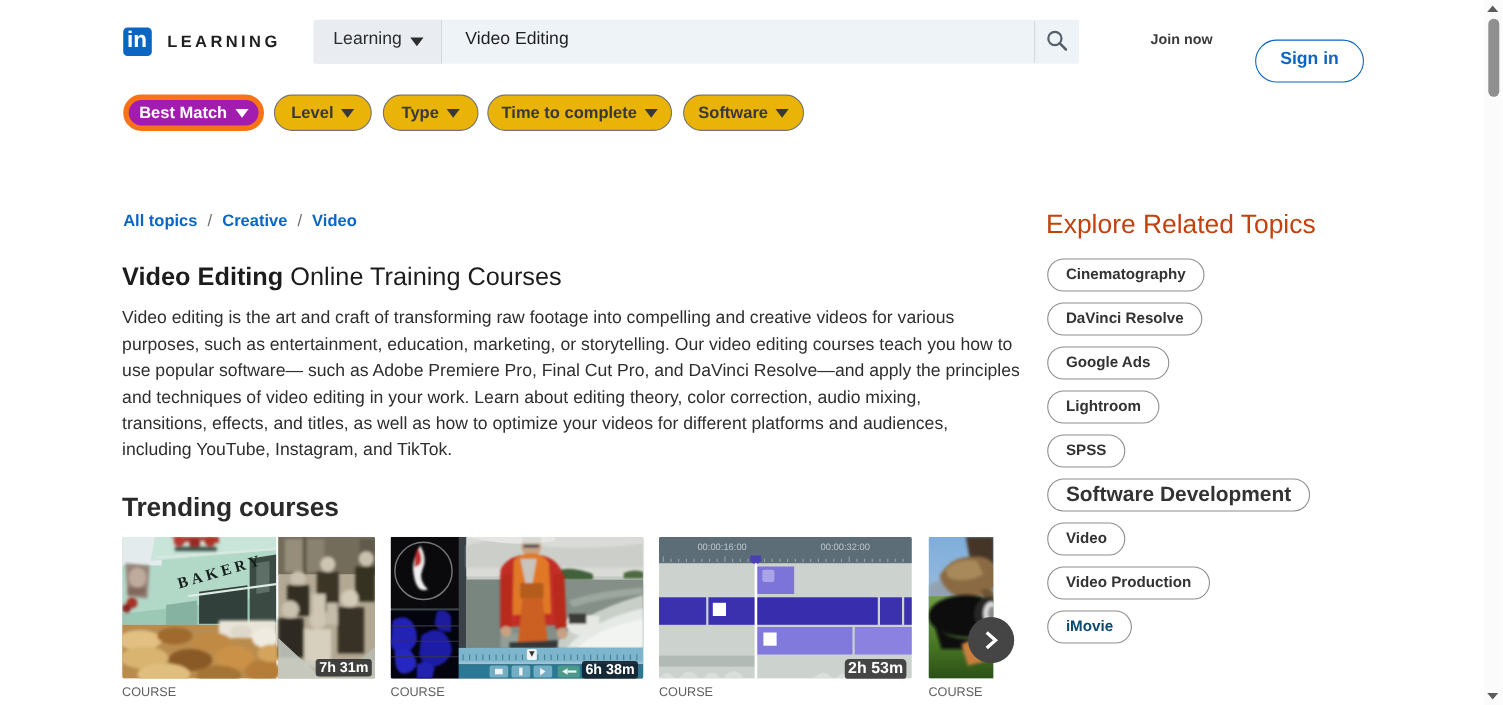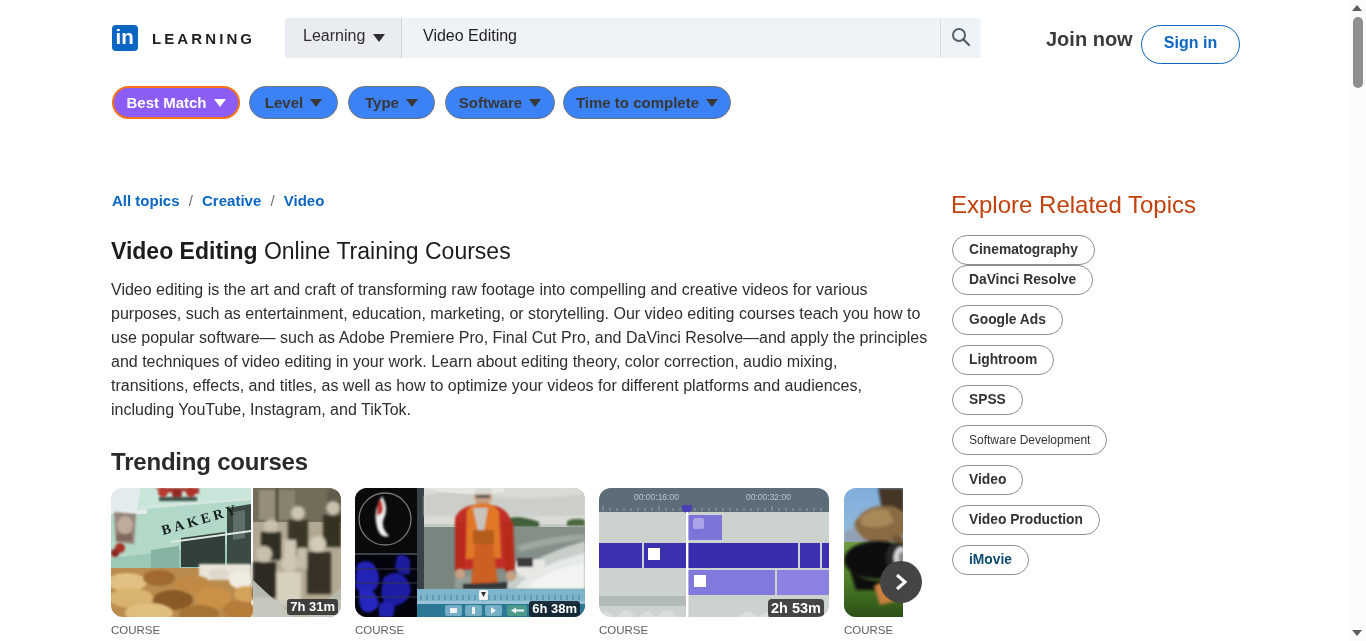--- a/index.html
+++ b/index.html
@@ -5,23 +5,23 @@
   * { margin:0; padding:0; box-sizing:border-box; }
   html,body { width:1366px; height:641px; overflow:hidden; background:#fff;
     font-family:"Liberation Sans", sans-serif; }
   .abs { position:absolute; }
   #page { position:relative; width:1183px; height:641px; }
   .caret { display:inline-block; width:0; height:0; border-left:6px solid transparent;
     border-right:6px solid transparent; border-top:8px solid currentColor; vertical-align:middle; }
   .pillrow { display:flex; }
   .fpill { height:33px; border:1px solid #747474; border-radius:17px; color:#383838;
     display:flex; align-items:center; justify-content:center; gap:7px;
-    font-size:15px; font-weight:700; background:#3b82f6; }
+    font-size:15px; font-weight:700; background:#eab308; }
   .fpill .caret { border-left-width:6px; border-right-width:6px; border-top-width:8px; }
-  .card { width:230px; height:129px; border-radius:12px; overflow:hidden; }
+  .card { width:230px; height:129px; border-radius:2px; overflow:hidden; }
   .badge { position:absolute; color:#fff; font-weight:700; font-size:13px;
     line-height:16px; padding:0 3px; border-radius:3px; }
 </style>
 </head>
 <body>
 <div id="page">
 
   <div class="abs" style="left:112px; top:25px; width:26px; height:26px; background:#0a66c2; border-radius:4px;">
     <span style="position:absolute; left:3.5px; top:0px; color:#fff; font-weight:700; font-size:20.5px;">in</span>
   </div>
@@ -33,31 +33,31 @@
       <span class="caret" style="position:absolute; left:88px; top:16px; color:#2d2d2d;"></span>
     </div>
     <span class="abs" style="left:138px; top:9px; font-size:16px; color:#1f1f1f;">Video Editing</span>
     <div class="abs" style="left:655px; top:1px; width:1px; height:38px; background:#d6dade;"></div>
     <svg class="abs" style="left:665px; top:9px;" width="24" height="24" viewBox="0 0 24 24">
       <circle cx="9" cy="8" r="6" fill="none" stroke="#56606a" stroke-width="2"></circle>
       <line x1="13.3" y1="12.3" x2="19" y2="18" stroke="#56606a" stroke-width="2.3" stroke-linecap="round"></line>
     </svg>
   </div>
 
-  <div class="abs" style="left:1046px; top:28px; font-size:20px; font-weight:600; color:#3a3a3a;">Join now</div>
-  <div class="abs" style="left:1141px; top:25px; width:99px; height:39px; border:1px solid #0a66c2; border-radius:20px;">
+  <div class="abs" style="left:1046px; top:28px; font-size:13px; font-weight:600; color:#3a3a3a;">Join now</div>
+  <div class="abs" style="left:1141px; top:36px; width:99px; height:39px; border:1px solid #0a66c2; border-radius:20px;">
     <span style="position:absolute; left:0; right:0; top:8px; text-align:center; font-size:16px; font-weight:600; color:#0a66c2;">Sign in</span>
   </div>
 
   <div class="abs pillrow" style="left:112px; top:86px;">
-    <div class="fpill" style="width:128px; background:#8b5cf6; border:2px solid #f97316; color:#fff;">Best Match<span class="caret"></span></div>
+    <div class="fpill" style="width:128px; background:#a21caf; border:5px solid #f97316; color:#fff;">Best Match<span class="caret"></span></div>
     <div class="fpill" style="width:89px; margin-left:9px;">Level<span class="caret"></span></div>
     <div class="fpill" style="width:87px; margin-left:10px;">Type<span class="caret"></span></div>
+    <div class="fpill" style="width:168px; margin-left:8px;">Time to complete<span class="caret"></span></div>
     <div class="fpill" style="width:110px; margin-left:10px;">Software<span class="caret"></span></div>
-    <div class="fpill" style="width:168px; margin-left:8px;">Time to complete<span class="caret"></span></div>
   </div>
 
 
   <div class="abs" style="left:112px; top:192px; font-size:15px; font-weight:700; color:#0a66c2;">
     All topics <span style="color:#6e6e6e; font-weight:400; padding:0 5px;">/</span> Creative <span style="color:#6e6e6e; font-weight:400; padding:0 5px;">/</span> Video
   </div>
 
   <div class="abs" style="left:111px; top:278px; width:830px; font-size:16px; line-height:24px; color:#2e2e2e;">
     Video editing is the art and craft of transforming raw footage into compelling and creative videos for various<br>
     purposes, such as entertainment, education, marketing, or storytelling. Our video editing courses teach you how to<br>
@@ -402,26 +402,26 @@
   <div class="abs" style="left:844px; top:624px; font-size:11.5px; color:#5f5f5f;">COURSE</div>
 
   <div class="abs" style="left:880px; top:561px; width:42px; height:42px; border-radius:50%; background:#454545;">
     <svg style="position:absolute; left:14px; top:12px;" width="14" height="18" viewBox="0 0 14 18">
       <polyline points="3,2 11,9 3,16" fill="none" stroke="#fff" stroke-width="3"></polyline>
     </svg>
   </div>
 
   <div class="abs" style="left:951px; top:191px; font-size:24px; color:#c2410c;">Explore Related Topics</div>
   <div class="abs" id="topics" style="left:952px; top:235px; width:300px;">
-    <div style="display:table; padding:0 16px; height:30px; line-height:28px; border:1px solid #8e8e8e; border-radius:16px; font-size:13.8px; font-weight:700; color:#333;">Cinematography</div>
+    <div style="display:table; padding:0 16px; height:30px; line-height:28px; border:1px solid #8e8e8e; border-radius:16px; margin-bottom:10px; font-size:13.8px; font-weight:700; color:#333;">Cinematography</div>
     <div style="display:table; padding:0 16px; height:30px; line-height:28px; border:1px solid #8e8e8e; border-radius:16px; margin-bottom:10px; font-size:13.8px; font-weight:700; color:#333;">DaVinci Resolve</div>
     <div style="display:table; padding:0 16px; height:30px; line-height:28px; border:1px solid #8e8e8e; border-radius:16px; margin-bottom:10px; font-size:13.8px; font-weight:700; color:#333;">Google Ads</div>
     <div style="display:table; padding:0 16px; height:30px; line-height:28px; border:1px solid #8e8e8e; border-radius:16px; margin-bottom:10px; font-size:13.8px; font-weight:700; color:#333;">Lightroom</div>
     <div style="display:table; padding:0 16px; height:14px; line-height:28px; border:1px solid #8e8e8e; border-radius:16px; margin-bottom:10px; font-size:13.8px; font-weight:700; color:#333;text-align:center;">SPSS</div>
-    <div style="display:table; padding:0 16px; height:28px; line-height:28px; border:1px solid #8e8e8e; border-radius:16px; margin-bottom:10px; font-size:12px; font-weight:400; color:#333;">Software Development</div>
+    <div style="display:table; padding:0 16px; height:28px; line-height:28px; border:1px solid #8e8e8e; border-radius:16px; margin-bottom:10px; font-size:19px; font-weight:700; color:#333;">Software Development</div>
     <div style="display:table; padding:0 16px; height:30px; line-height:28px; border:1px solid #8e8e8e; border-radius:16px; margin-bottom:10px; font-size:13.8px; font-weight:700; color:#333;">Video</div>
     <div style="display:table; padding:0 16px; height:30px; line-height:28px; border:1px solid #8e8e8e; border-radius:16px; margin-bottom:10px; font-size:13.8px; font-weight:700; color:#333;">Video Production</div>
     <div style="display:table; padding:0 16px; height:30px; line-height:28px; border:1px solid #8e8e8e; border-radius:16px; margin-bottom:10px; font-size:13.8px; font-weight:700; color:#0c4a6e;">iMovie</div>
   </div>
 
   <div class="abs" style="left:1349px; top:0; width:17px; height:641px; background:#fbfbfb;">
     <div style="position:absolute; left:3px; top:5px; width:0; height:0; border-left:5.5px solid transparent; border-right:5.5px solid transparent; border-bottom:6px solid #5c5c5c;"></div>
     <div style="position:absolute; left:3.5px; top:17px; width:10px; height:71px; background:#8f8f8f; border-radius:5px;"></div>
     <div style="position:absolute; left:3px; bottom:5px; width:0; height:0; border-left:5.5px solid transparent; border-right:5.5px solid transparent; border-top:6px solid #5c5c5c;"></div>
   </div>

